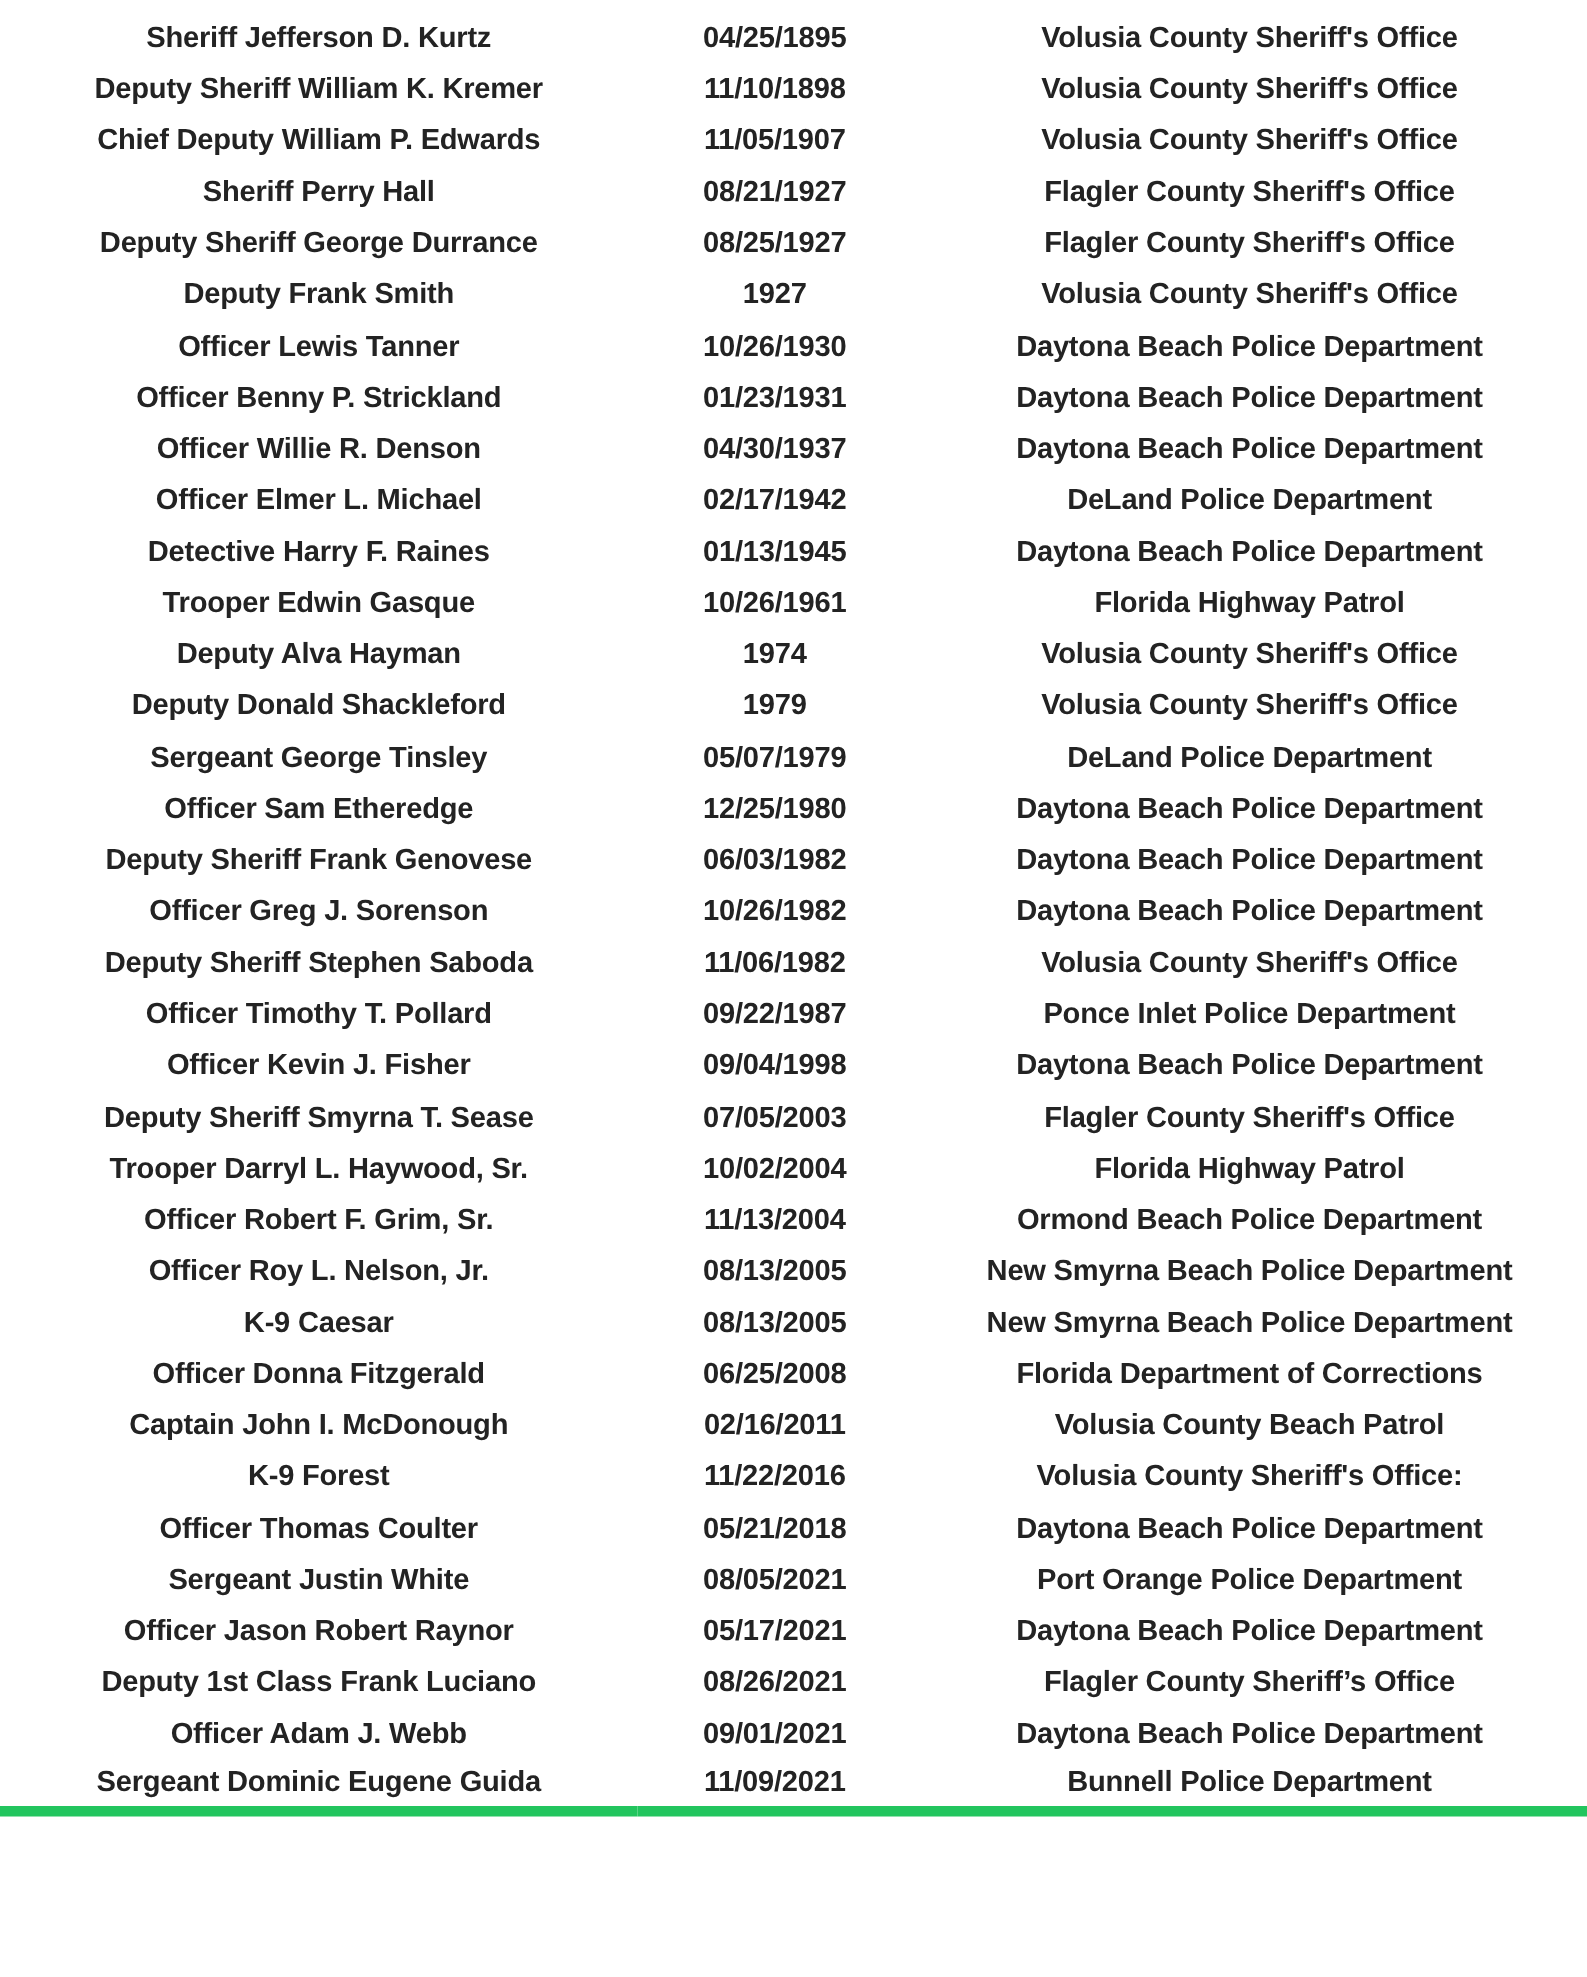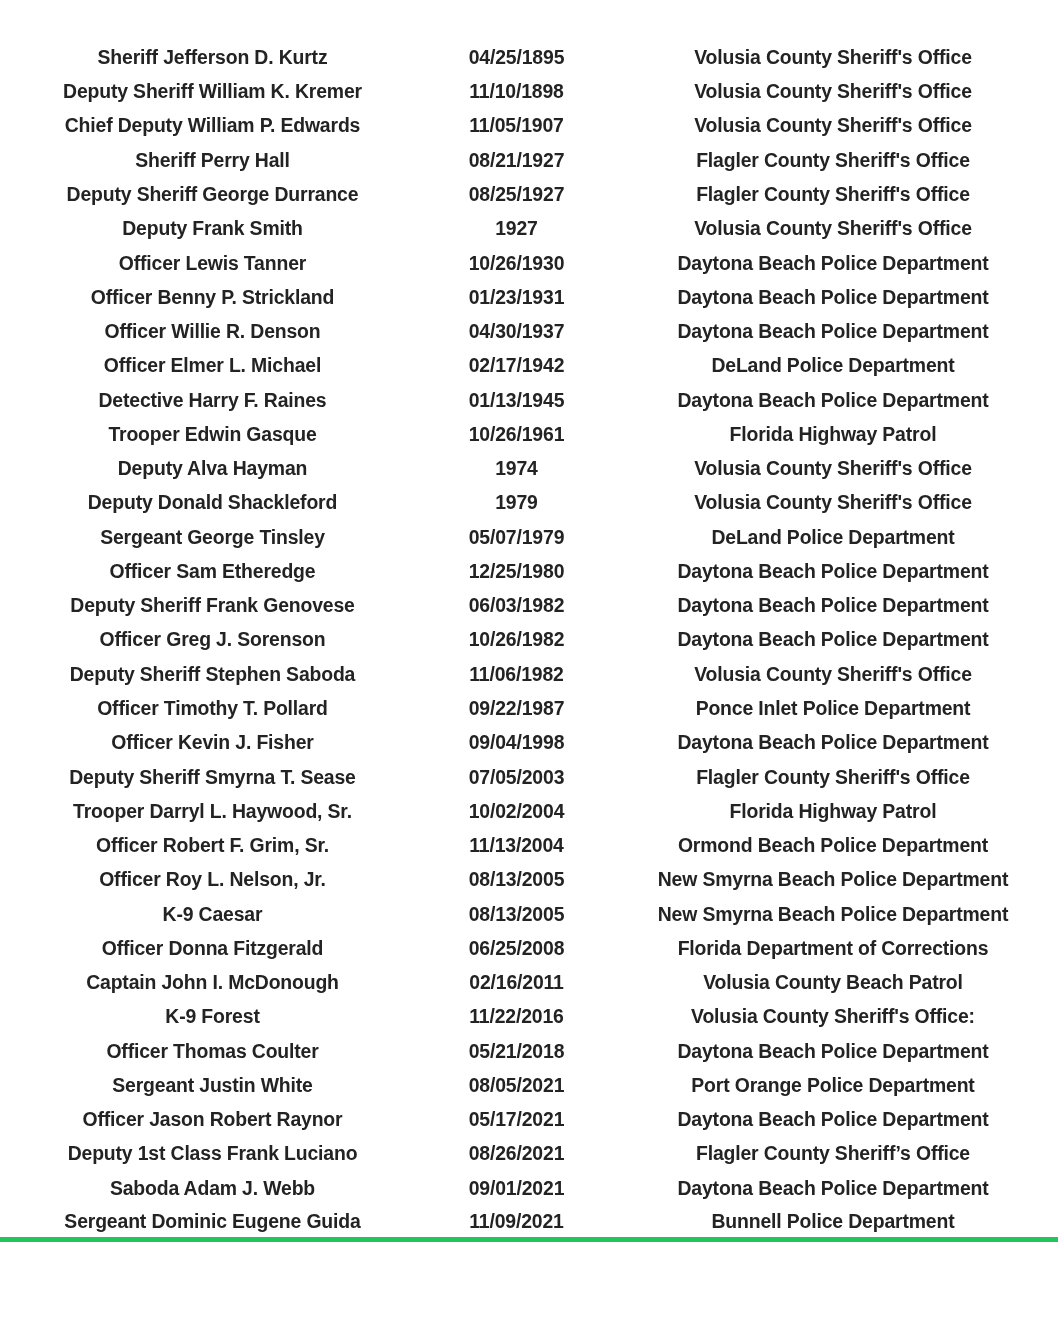--- a/index.html
+++ b/index.html
@@ -32,26 +32,25 @@
     line-height: 1.05;
     letter-spacing: -0.15px;
     white-space: nowrap;
     overflow: visible;
   }
   .col-name   { width: 425px; }
   .col-date   { width: 183px; }
   .col-agency { width: 450px; }
 
   .memorial-table tr:last-child td {
-    border-bottom: 5px solid #22c55e;
+    border-bottom: 7px solid #22c55e;
   }
   .table-wrap {
     padding-top: 8px;
     box-sizing: border-box;
-    margin-top: 32px;
   }
 </style>
 </head>
 <body>
 
 <div class="table-wrap">
   <table class="memorial-table">
     <colgroup>
       <col class="col-name">
       <col class="col-date">
@@ -217,21 +216,21 @@
           <td>Officer Jason Robert Raynor</td>
           <td>05/17/2021</td>
           <td>Daytona Beach Police Department</td>
         </tr>
         <tr>
           <td>Deputy 1st Class Frank Luciano</td>
           <td>08/26/2021</td>
           <td>Flagler County Sheriff’s Office</td>
         </tr>
         <tr>
-          <td>Saboda Adam J. Webb</td>
+          <td>Officer Adam J. Webb</td>
           <td>09/01/2021</td>
           <td>Daytona Beach Police Department</td>
         </tr>
         <tr>
           <td>Sergeant Dominic Eugene Guida</td>
           <td>11/09/2021</td>
           <td>Bunnell Police Department</td>
         </tr>
       </tbody>
   </table>

